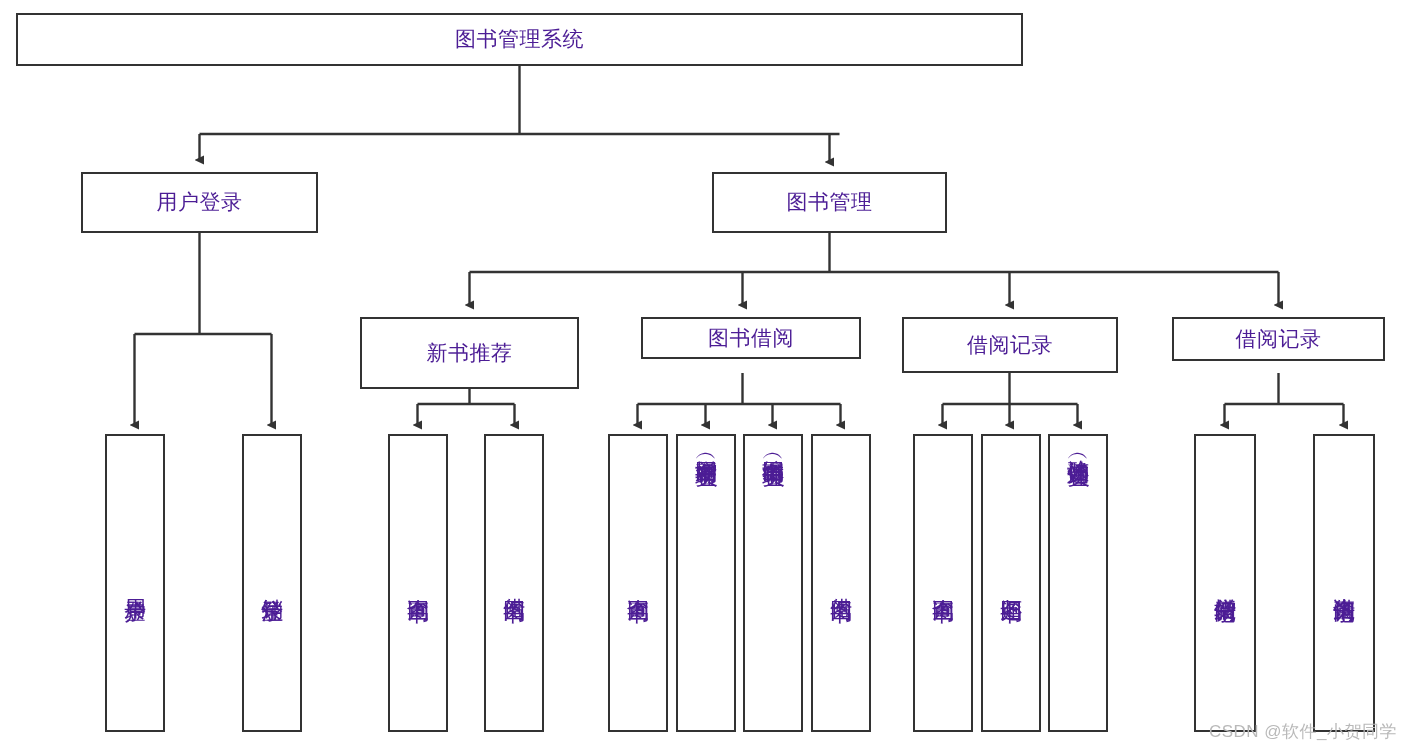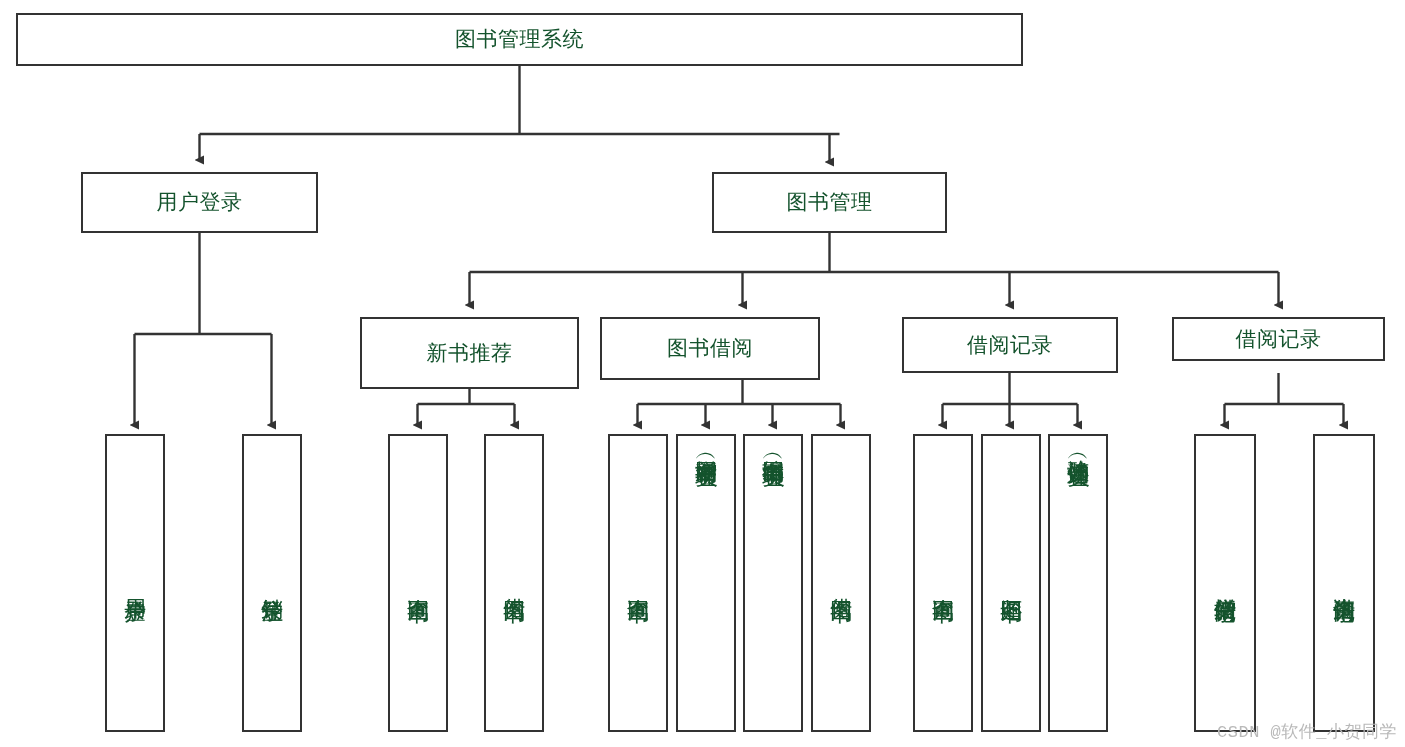--- a/index.html
+++ b/index.html
@@ -28,21 +28,21 @@
     position: absolute;
     box-sizing: border-box;
     background: #ffffff;
     border: 2.2px solid #333333;
     display: flex;
     align-items: center;
     justify-content: center;
     z-index: 2;
   }
   .node .label {
-    color: #14532d;
+    color: #4c1d95;
     font-size: 21px;
     line-height: 1.18;
     letter-spacing: 0.5px;
     text-align: center;
     white-space: nowrap;
   }
   
   .node.horiz .label {
     writing-mode: horizontal-tb;
   }
@@ -65,21 +65,21 @@
   }
   #watermark {
     position: absolute;
     right: 8px;
     bottom: 4px;
     color: #b9b9b9;
     font-size: 17px;
     letter-spacing: 0.5px;
     z-index: 5;
     white-space: nowrap;
-    font-family: Liberation Mono, monospace;
+    font-family: Liberation Sans, sans-serif;
   }
 </style>
 </head>
 <body>
 
 <div id="canvas">
 
   <svg class="edges" viewBox="0 0 1405 747" xmlns="http://www.w3.org/2000/svg">
     <defs>
       <marker id="arrow" markerWidth="10" markerHeight="10" refX="5" refY="5" orient="auto" markerUnits="userSpaceOnUse">
@@ -139,21 +139,21 @@
   </div>
 
   <div class="node horiz" style="left:712px; top:172px; width:235px; height:61px;">
     <span class="label">图书管理</span>
   </div>
 
   <div class="node horiz" style="left:360px; top:317px; width:219px; height:72px;">
     <span class="label">新书推荐</span>
   </div>
 
-  <div class="node horiz" style="left:600px; top:317px; width:220px; height:63px;">
+  <div class="node horiz" style="left:641px; top:317px; width:220px; height:42px;">
     <span class="label">图书借阅</span>
   </div>
 
   <div class="node horiz" style="left:902px; top:317px; width:216px; height:56px;">
     <span class="label">借阅记录</span>
   </div>
 
   <div class="node horiz" style="left:1172px; top:317px; width:213px; height:44px;">
     <span class="label">借阅记录</span>
   </div>

